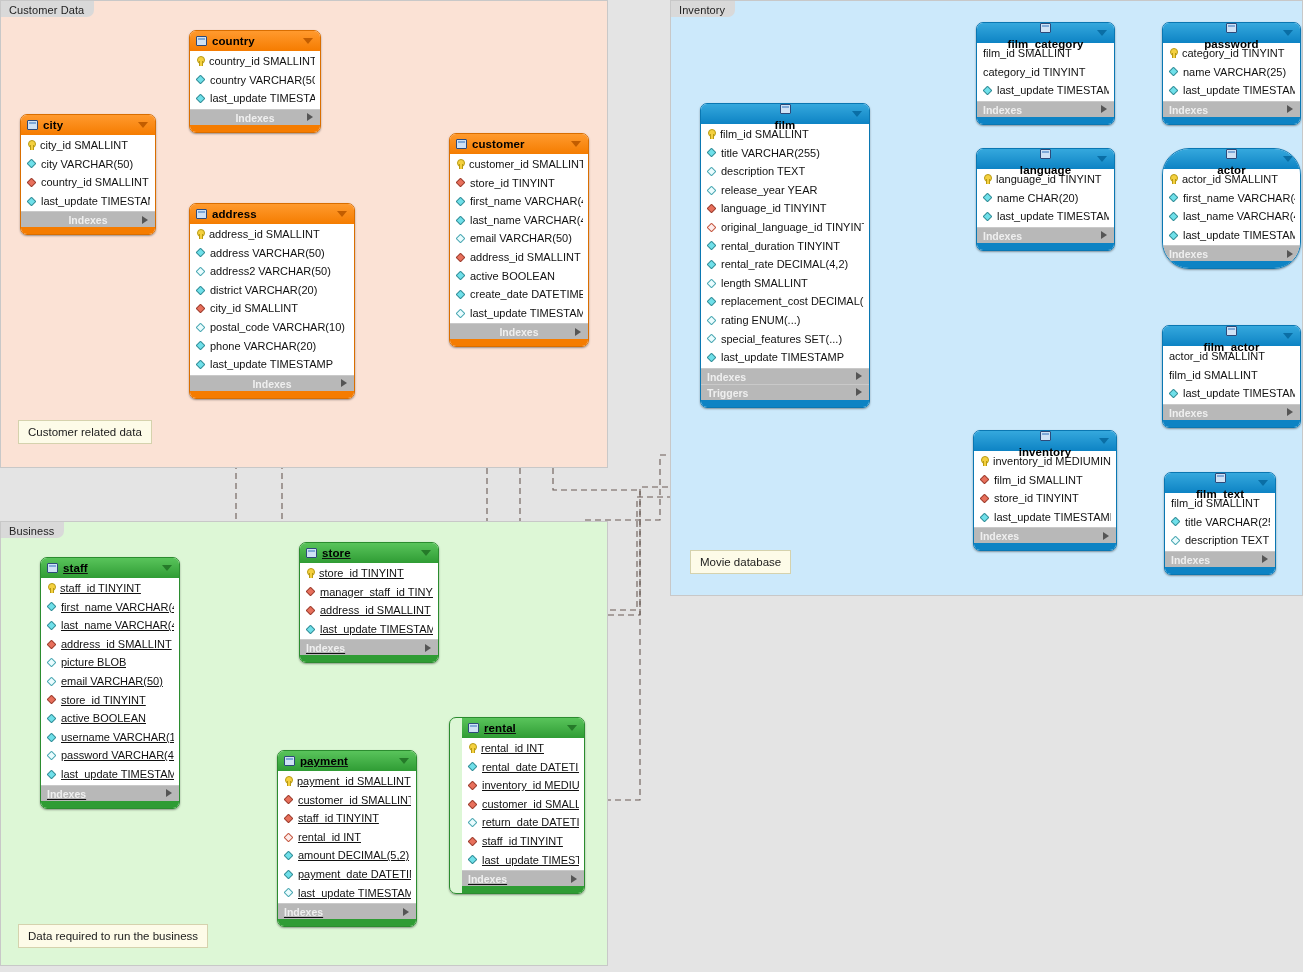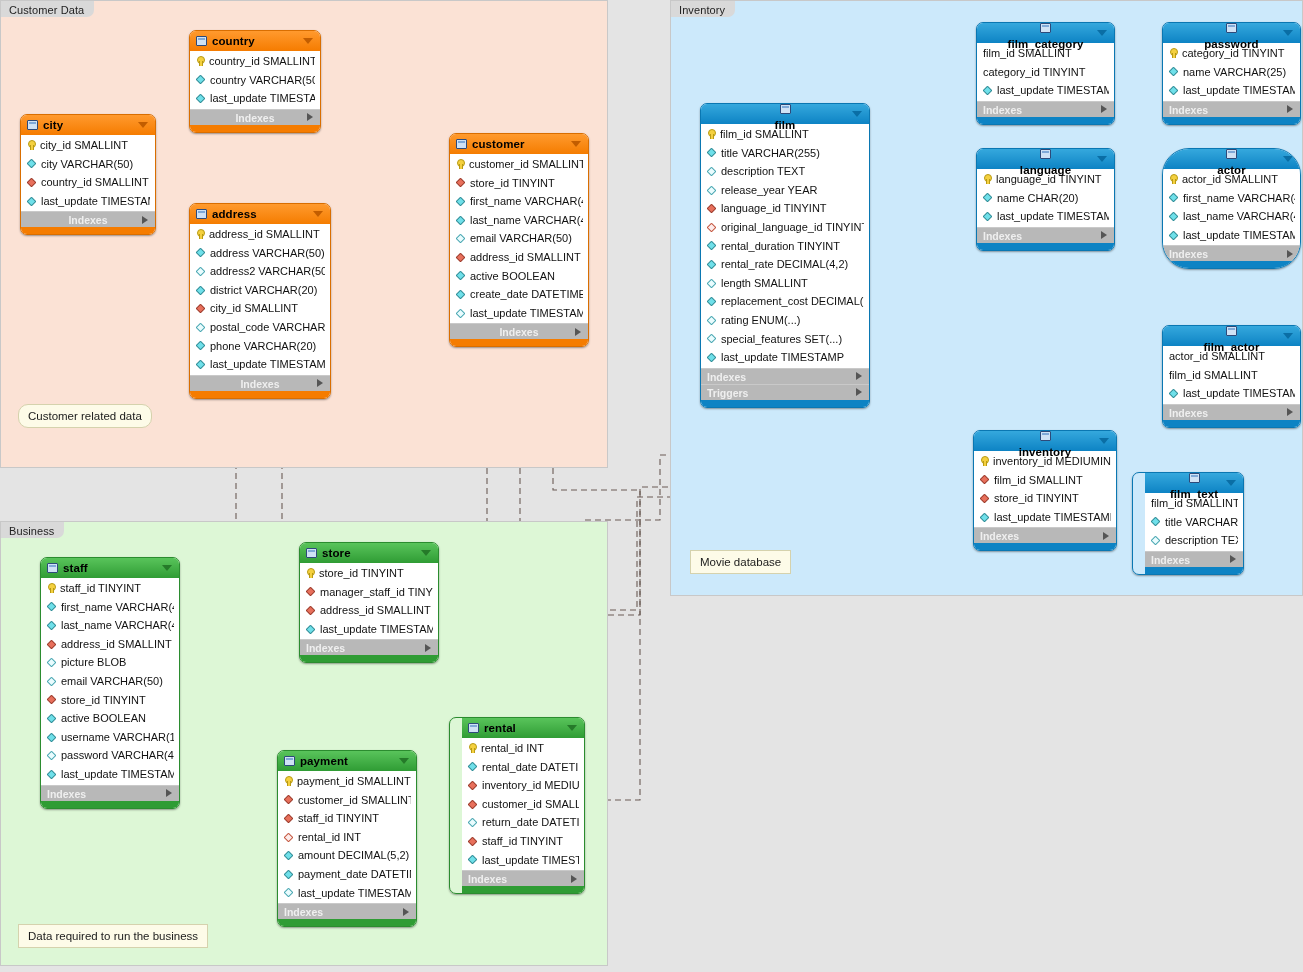--- a/index.html
+++ b/index.html
@@ -100,21 +100,21 @@
   .t-orange        { border:1px solid #d96e00;text-align:center; }
 
   .t-blue .hdr    { background:linear-gradient(#35a8dd,#0d83c4);flex-direction:column; }
   .t-blue .hdr .caret { border-top:6px solid #0a6ea5; }
   .t-blue .foot   { background:#0d83c4; }
   .t-blue         { border:1px solid #0a77b2; }
 
   .t-green .hdr   { background:linear-gradient(#59c45b,#2f9c34); }
   .t-green .hdr .caret { border-top:6px solid #257a29; }
   .t-green .foot  { background:#2f9c34; }
-  .t-green        { border:1px solid #2b8c2f; }
+  .t-green        { border:1px solid #2b8c2f;text-decoration:underline; }
 
   
   .conn { position:absolute; inset:0; pointer-events:none; }
 </style>
 </head>
 <body>
 
 <div id="canvas">
 
   <svg class="conn" width="1303" height="972">
@@ -174,21 +174,21 @@
       </div>
       <div class="layer" style="left: 670px; top: 0px; width: 633px; height: 596px; background: rgb(204, 233, 251);">
         <div class="layer-title">Inventory</div>
       </div>
       <div class="layer" style="left: 0px; top: 521px; width: 608px; height: 445px; background: rgb(221, 247, 214);">
         <div class="layer-title">Business</div>
       </div>
     </div>
 
   <div id="notes-host">
-      <div class="note" style="left: 18px; top: 404px; border-radius: 10px;">Customer related data</div>
+      <div class="note" style="left: 18px; top: 420px;">Customer related data</div>
       <div class="note" style="left: 690px; top: 550px;">Movie database</div>
       <div class="note" style="left: 18px; top: 924px;">Data required to run the business</div>
     </div>
 
   <div id="tables-host">
       <div class="tbl t-orange" style="left: 189px; top: 30px; width: 132px;">
         <div class="hdr">
           <span class="tblicon"></span>
           <span class="tname">country</span>
           <span class="caret"></span>
@@ -230,21 +230,21 @@
             <span class="lbl">country_id SMALLINT</span>
           </div>
           <div class="row">
             <span class="ci d col"></span>
             <span class="lbl">last_update TIMESTAMP</span>
           </div>
         </div>
         <div class="sec"><span>Indexes</span><span class="arr"></span></div>
         <div class="foot"></div>
       </div>
-      <div class="tbl t-orange" style="left: 189px; top: 203px; width: 142px;">
+      <div class="tbl t-orange" style="left: 189px; top: 203px; width: 166px;">
         <div class="hdr">
           <span class="tblicon"></span>
           <span class="tname">address</span>
           <span class="caret"></span>
         </div>
         <div class="body">
           <div class="row">
             <span class="ci pk"></span>
             <span class="lbl">address_id SMALLINT</span>
           </div>
@@ -526,21 +526,21 @@
             <span class="lbl">store_id TINYINT</span>
           </div>
           <div class="row">
             <span class="ci d col"></span>
             <span class="lbl">last_update TIMESTAMP</span>
           </div>
         </div>
         <div class="sec"><span>Indexes</span><span class="arr"></span></div>
         <div class="foot"></div>
       </div>
-      <div class="tbl t-blue" style="left: 1132px; top: 472px; width: 112px; padding-left: 12px;">
+      <div class="tbl t-blue" style="left: 1164px; top: 472px; width: 112px;">
         <div class="hdr">
           <span class="tblicon"></span>
           <span class="tname">film_text</span>
           <span class="caret"></span>
         </div>
         <div class="body">
           <div class="row noicon">
             <span class="lbl">film_id SMALLINT</span>
           </div>
           <div class="row">

